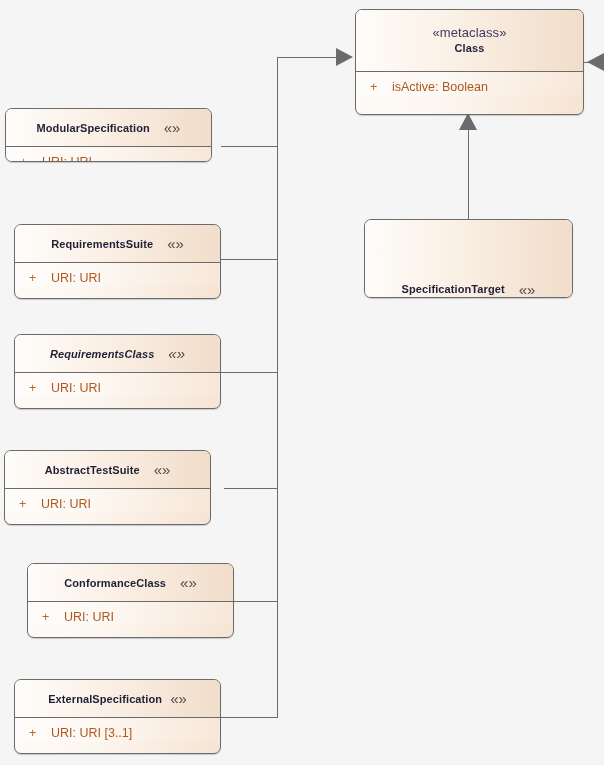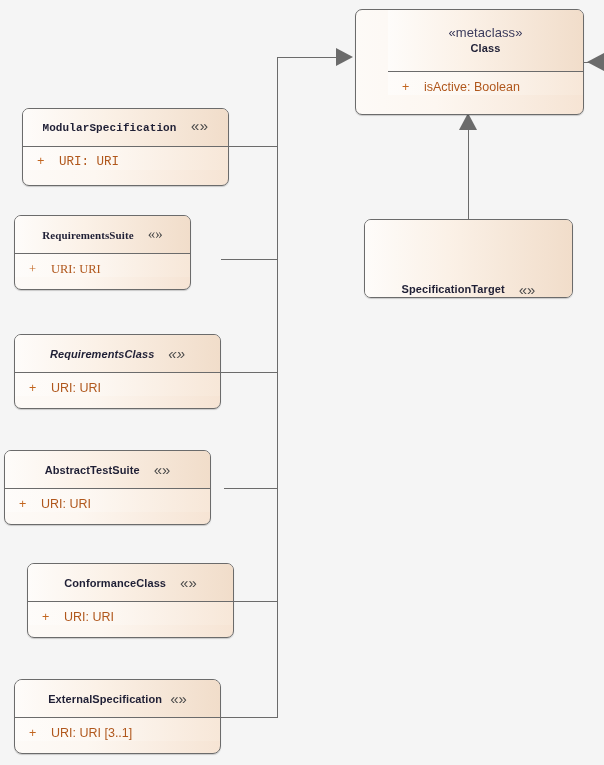--- a/index.html
+++ b/index.html
@@ -144,21 +144,21 @@
 
   <div class="edge h" style="left:277px; top:57px; width:62px;"></div>
   <div class="arrow-right" style="left:336px; top:48px;"></div>
 
   <div class="edge v" style="left:468px; top:130px; height:90px;"></div>
   <div class="arrow-up" style="left:459px; top:113px;"></div>
 
   <div class="edge h" style="left:583px; top:62px; width:21px;"></div>
   <div class="arrow-left" style="left:587px; top:53px;"></div>
 
-  <div class="uml-class" style="left:355px; top:9px; width:229px; height:106px;padding-left:32px;">
+  <div class="uml-class" style="left:355px; top:9px; width:229px; height:106px;">
     <div class="uml-header with-divider" style="height:62px;">
       <div class="uml-title-stack">
         <span class="uml-stereo">«metaclass»</span>
         <span class="uml-name">Class</span>
       </div>
     </div>
     <div class="uml-attrs">
       <div class="uml-attr">
         <span class="vis">+</span>
         <span class="sig">isActive: Boolean</span>
@@ -168,36 +168,36 @@
 
   <div class="uml-class" style="left:364px; top:219px; width:209px; height:79px;">
     <div class="uml-header" style="height:100%; align-items:flex-end; padding-top:13px;">
       <div class="uml-name-row">
         <span class="uml-name">SpecificationTarget</span>
         <span class="guillemets">«»</span>
       </div>
     </div>
   </div>
 
-  <div class="uml-class" style="left:22px; top:108px; width:207px; height:78px;font-family:Liberation Mono, monospace;">
+  <div class="uml-class" style="left:5px; top:108px; width:207px; height:54px;">
     <div class="uml-header with-divider" style="height:38px;">
       <div class="uml-name-row">
         <span class="uml-name">ModularSpecification</span>
         <span class="guillemets">«»</span>
       </div>
     </div>
     <div class="uml-attrs">
       <div class="uml-attr">
         <span class="vis">+</span>
         <span class="sig">URI: URI</span>
       </div>
     </div>
   </div>
 
-  <div class="uml-class" style="left:14px; top:215px; width:177px; height:75px;font-family:Liberation Serif, serif;">
+  <div class="uml-class" style="left:14px; top:224px; width:207px; height:75px;">
     <div class="uml-header with-divider" style="height:38px;">
       <div class="uml-name-row">
         <span class="uml-name">RequirementsSuite</span>
         <span class="guillemets">«»</span>
       </div>
     </div>
     <div class="uml-attrs">
       <div class="uml-attr">
         <span class="vis">+</span>
         <span class="sig">URI: URI</span>
@@ -243,21 +243,21 @@
       </div>
     </div>
     <div class="uml-attrs">
       <div class="uml-attr">
         <span class="vis">+</span>
         <span class="sig">URI: URI</span>
       </div>
     </div>
   </div>
 
-  <div class="uml-class" style="left:14px; top:679px; width:207px; height:75px;border-radius:8px;">
+  <div class="uml-class" style="left:14px; top:679px; width:207px; height:75px;">
     <div class="uml-header with-divider" style="height:38px;">
       <div class="uml-name-row" style="gap:8px;">
         <span class="uml-name">ExternalSpecification</span>
         <span class="guillemets">«»</span>
       </div>
     </div>
     <div class="uml-attrs">
       <div class="uml-attr">
         <span class="vis">+</span>
         <span class="sig">URI: URI [3..1]</span>

